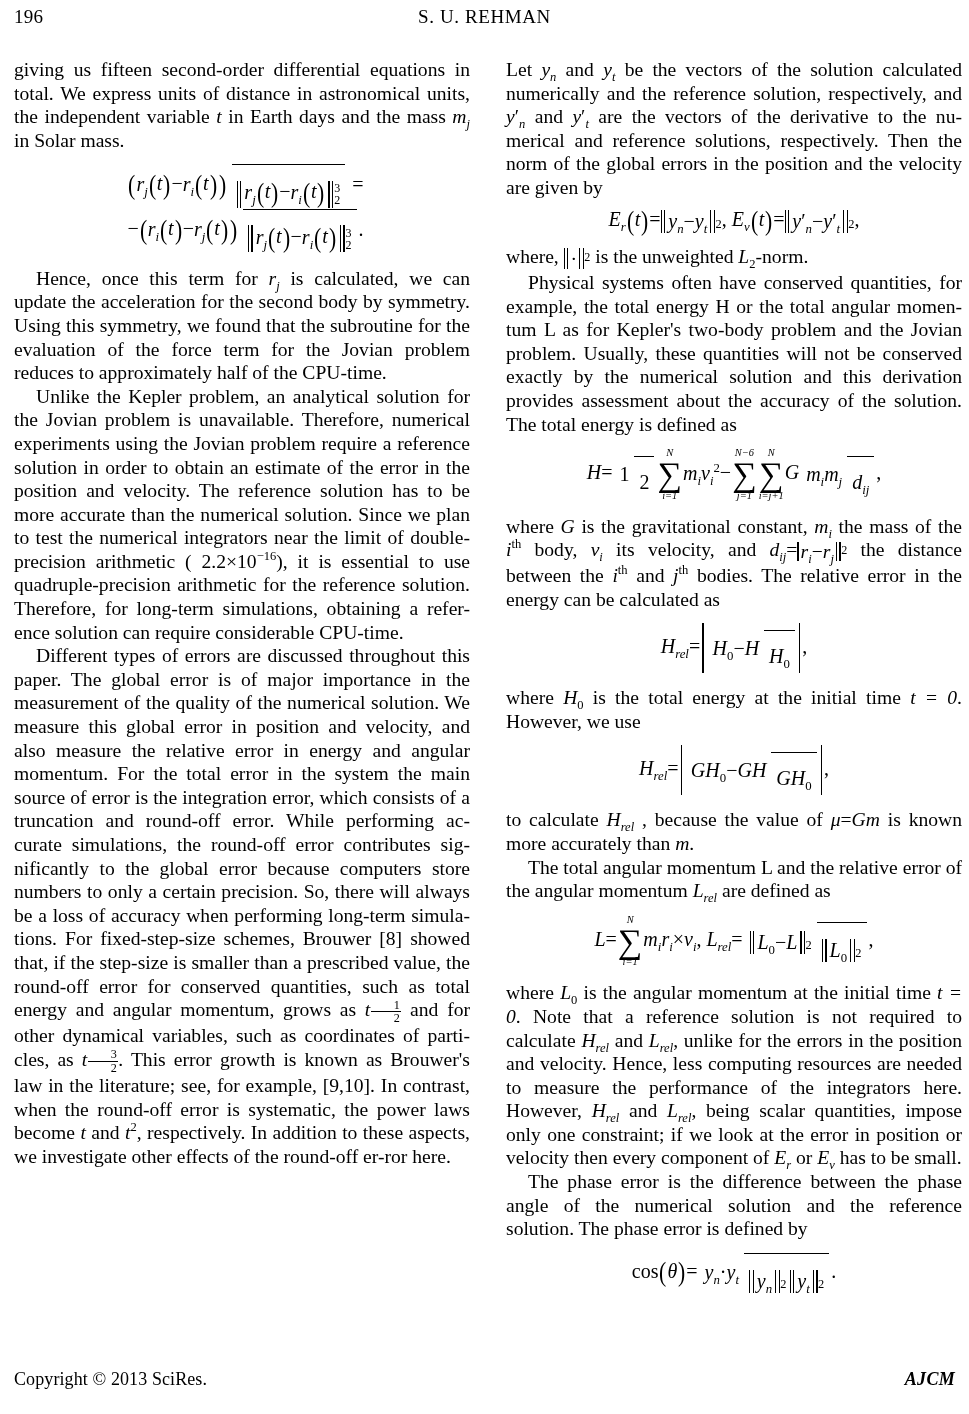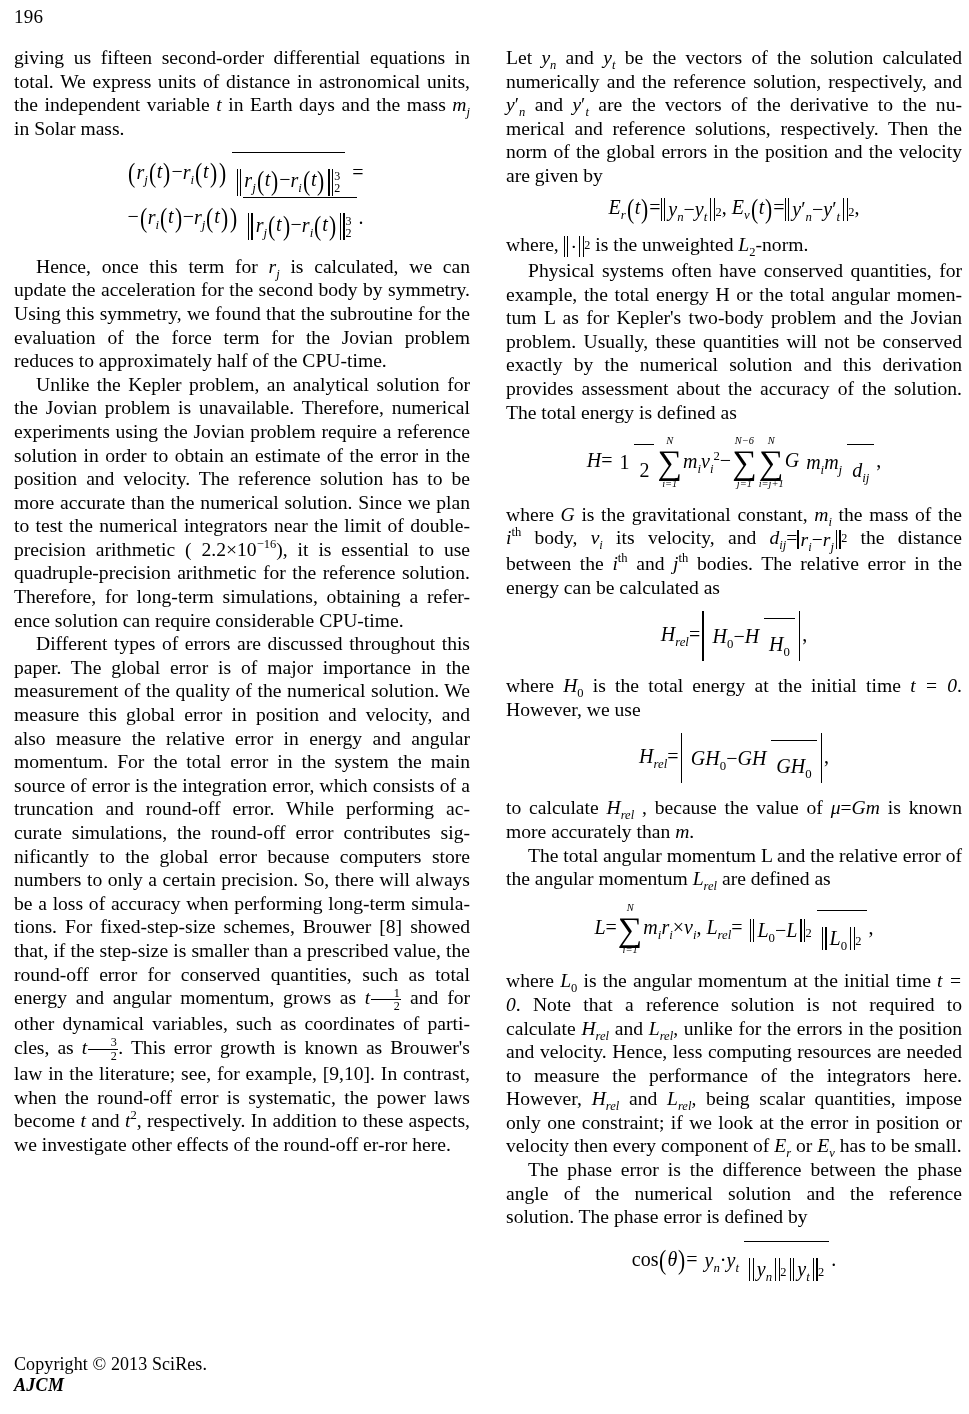--- a/index.html
+++ b/index.html
@@ -43,21 +43,21 @@
     top: 6px;
     text-align: center;
     font-size: 19px;
     letter-spacing: 0.6px;
   }
 
   
   .columns {
     display: flex;
     gap: 36px;
-    margin-top: 4px;
+    margin-top: 16px;
   }
   .col {
     width: 456px;
     flex: 0 0 456px;
   }
 
   p.body {
     margin: 0;
     font-size: 19.6px;
     line-height: 23.6px;
@@ -171,42 +171,42 @@
     font-style: normal;
     padding-bottom: 1px;
     padding-left: 0.5px;
   }
 
   
   .footer {
     position: absolute;
     left: 14px;
     right: 14px;
-    bottom: 18px;
+    bottom: 24px;
     display: flex;
-    justify-content: center;
+    justify-content: space-between;
     align-items: baseline;
     font-size: 18px;
-    flex-direction: column;
   }
   .footer .copyright { letter-spacing: 0.1px; }
   .footer .journal-abbrev {
     font-weight: bold;
     font-style: italic;
     letter-spacing: 0.3px;
     font-family: Liberation Serif, serif;
   }
 </style>
 </head>
 <body>
 
 <div class="page">
 
   <div class="runhead">
     <span class="folio">196</span>
+    <span class="journal-title">S. U. REHMAN</span>
   </div>
 
   <div class="columns">
 
     <div class="col">
 
       <p class="body"><span>giving us fifteen second-order differential equations in total. We express units of distance in astronomical units, the independent variable</span> <i class="v">t</i> <span>in Earth days and the mass</span> <i class="v"><span>m</span><sub>j</sub></i> <span>in Solar mass.</span></p>
 
 
       <div class="eq eq-tall">

